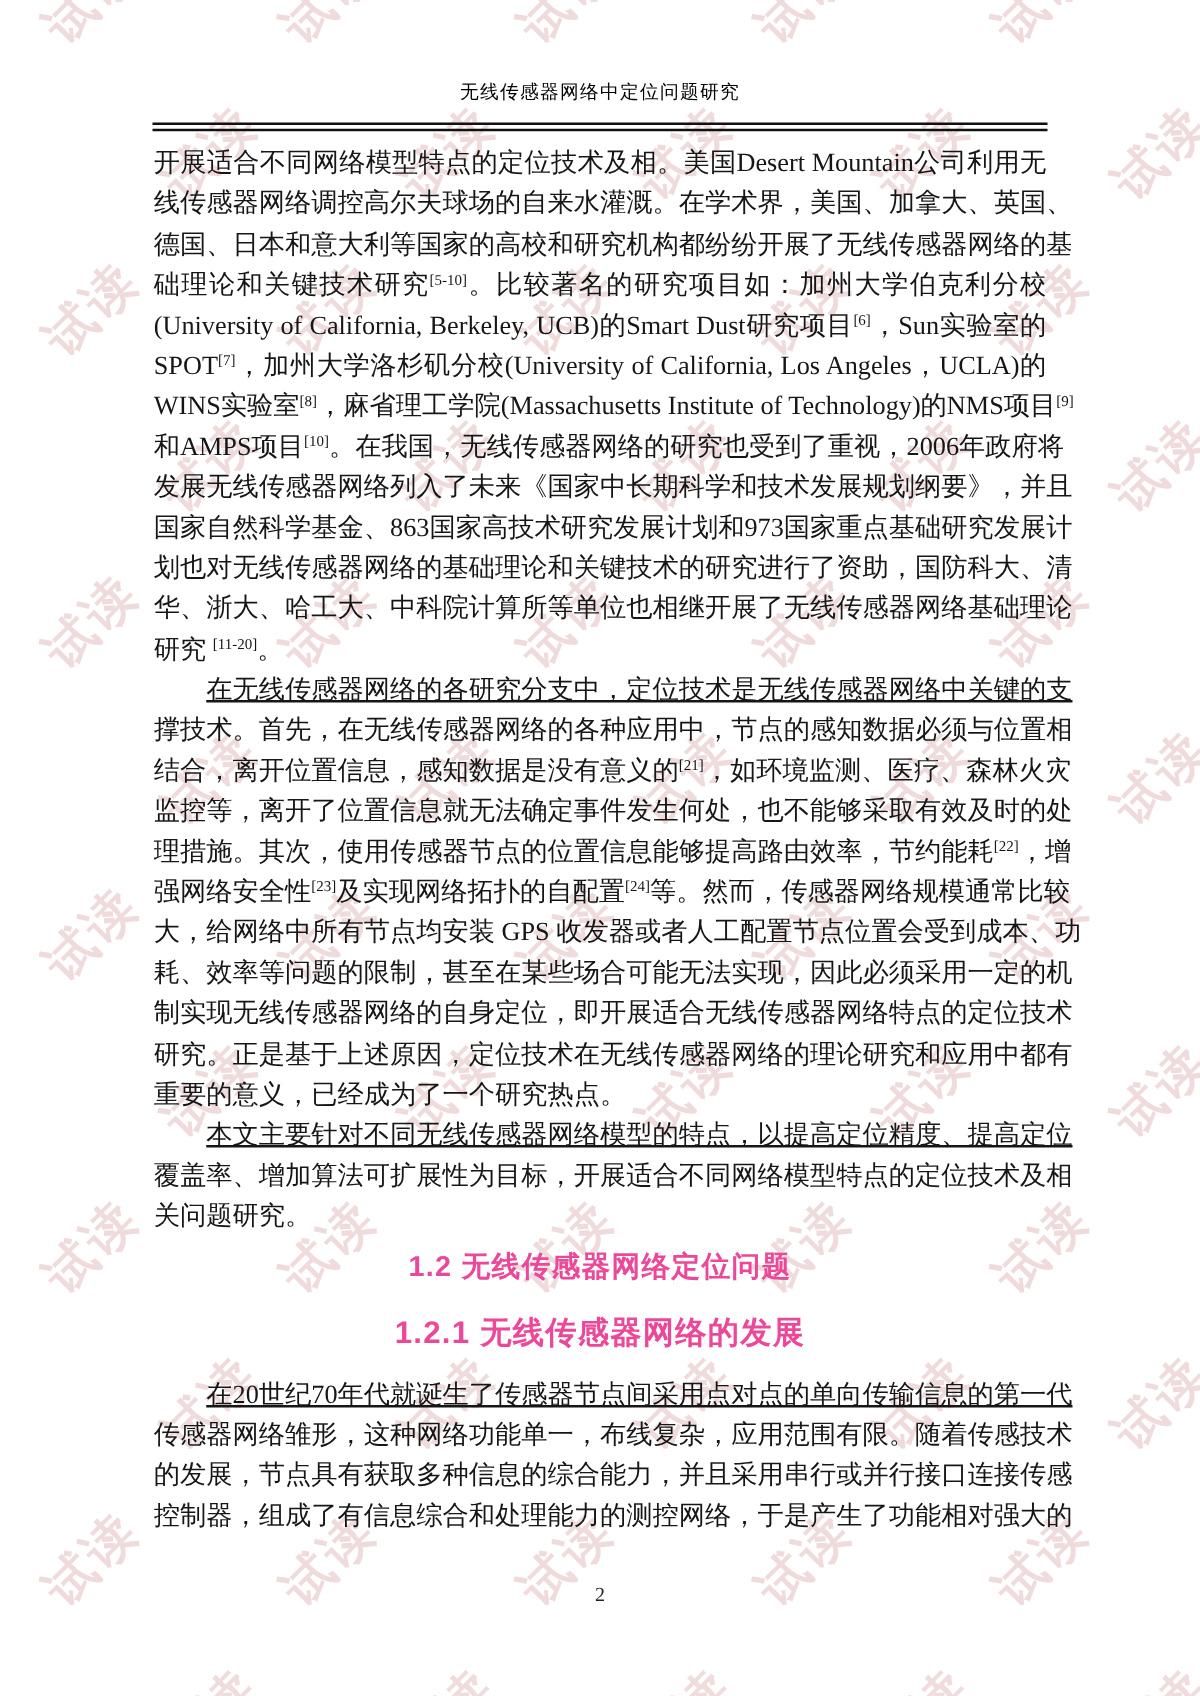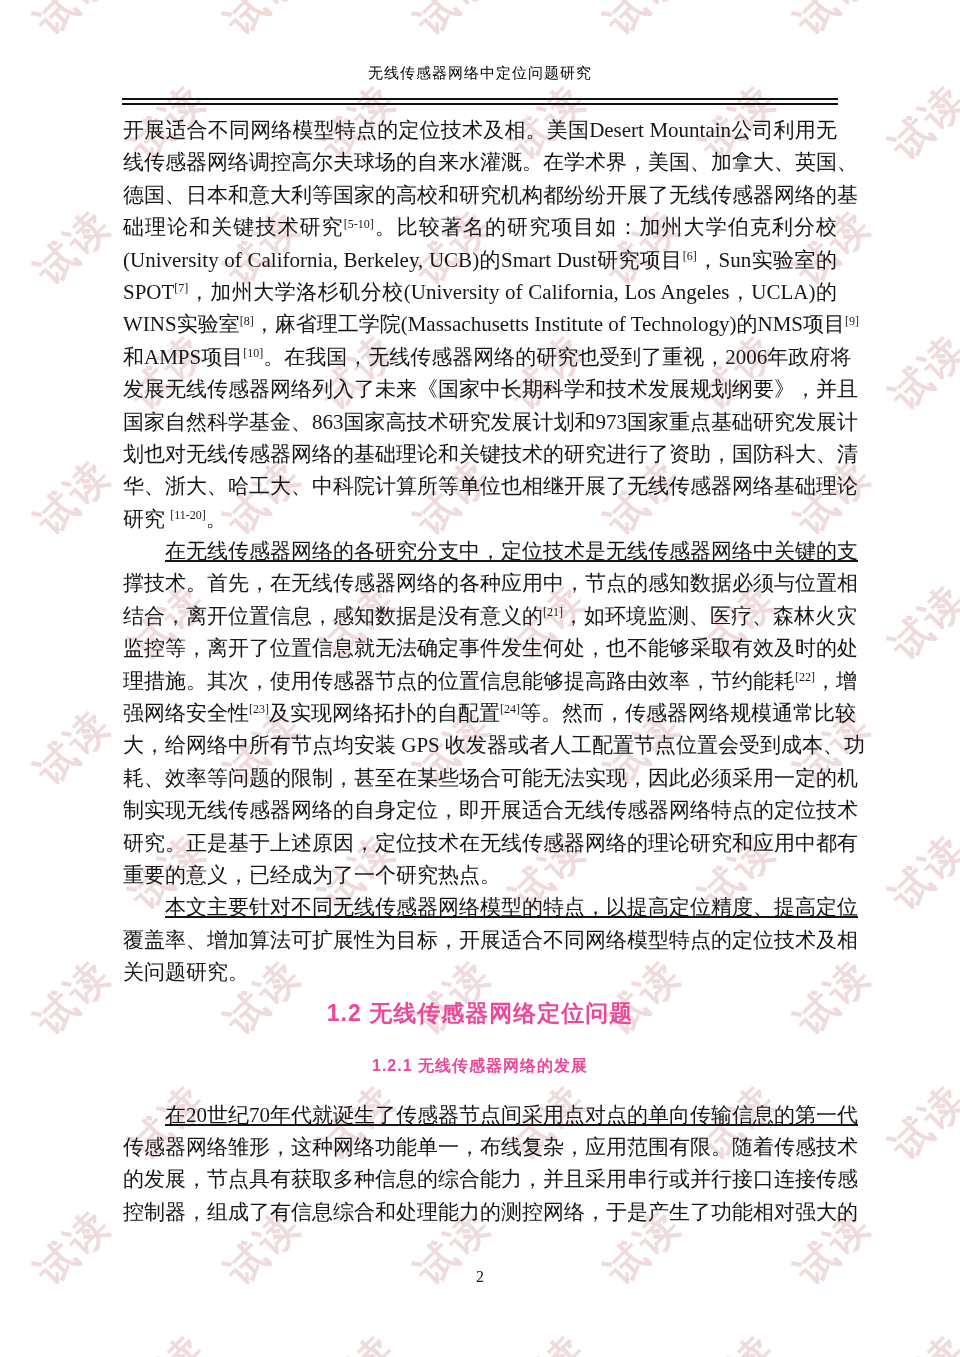--- a/index.html
+++ b/index.html
@@ -49,21 +49,21 @@
   .line.indent{text-indent:2em;text-decoration:underline;}
   .sup{
     font-size:12px;position:relative;top:-0.55em;letter-spacing:0;
   }
   .heading{
     font-family:"Liberation Sans","DejaVu Sans",sans-serif;
     font-weight:bold;color:#ec4899;
     text-align:center;white-space:nowrap;
   }
   .heading.level-1{font-size:23px;line-height:28px;margin:10px 0 26px 0;letter-spacing:1px;}
-  .heading.level-2{font-size:16px;line-height:26px;margin:0 0 20px 0;letter-spacing:1px;}
+  .heading.level-2{font-size:25px;line-height:26px;margin:0 0 20px 0;letter-spacing:1px;}
   
   #page-footer{
     position:absolute;left:0;top:1268px;width:960px;z-index:1;
     text-align:center;font-size:16px;color:#222;
   }
 </style>
 </head>
 <body>
 
 <div id="page">

